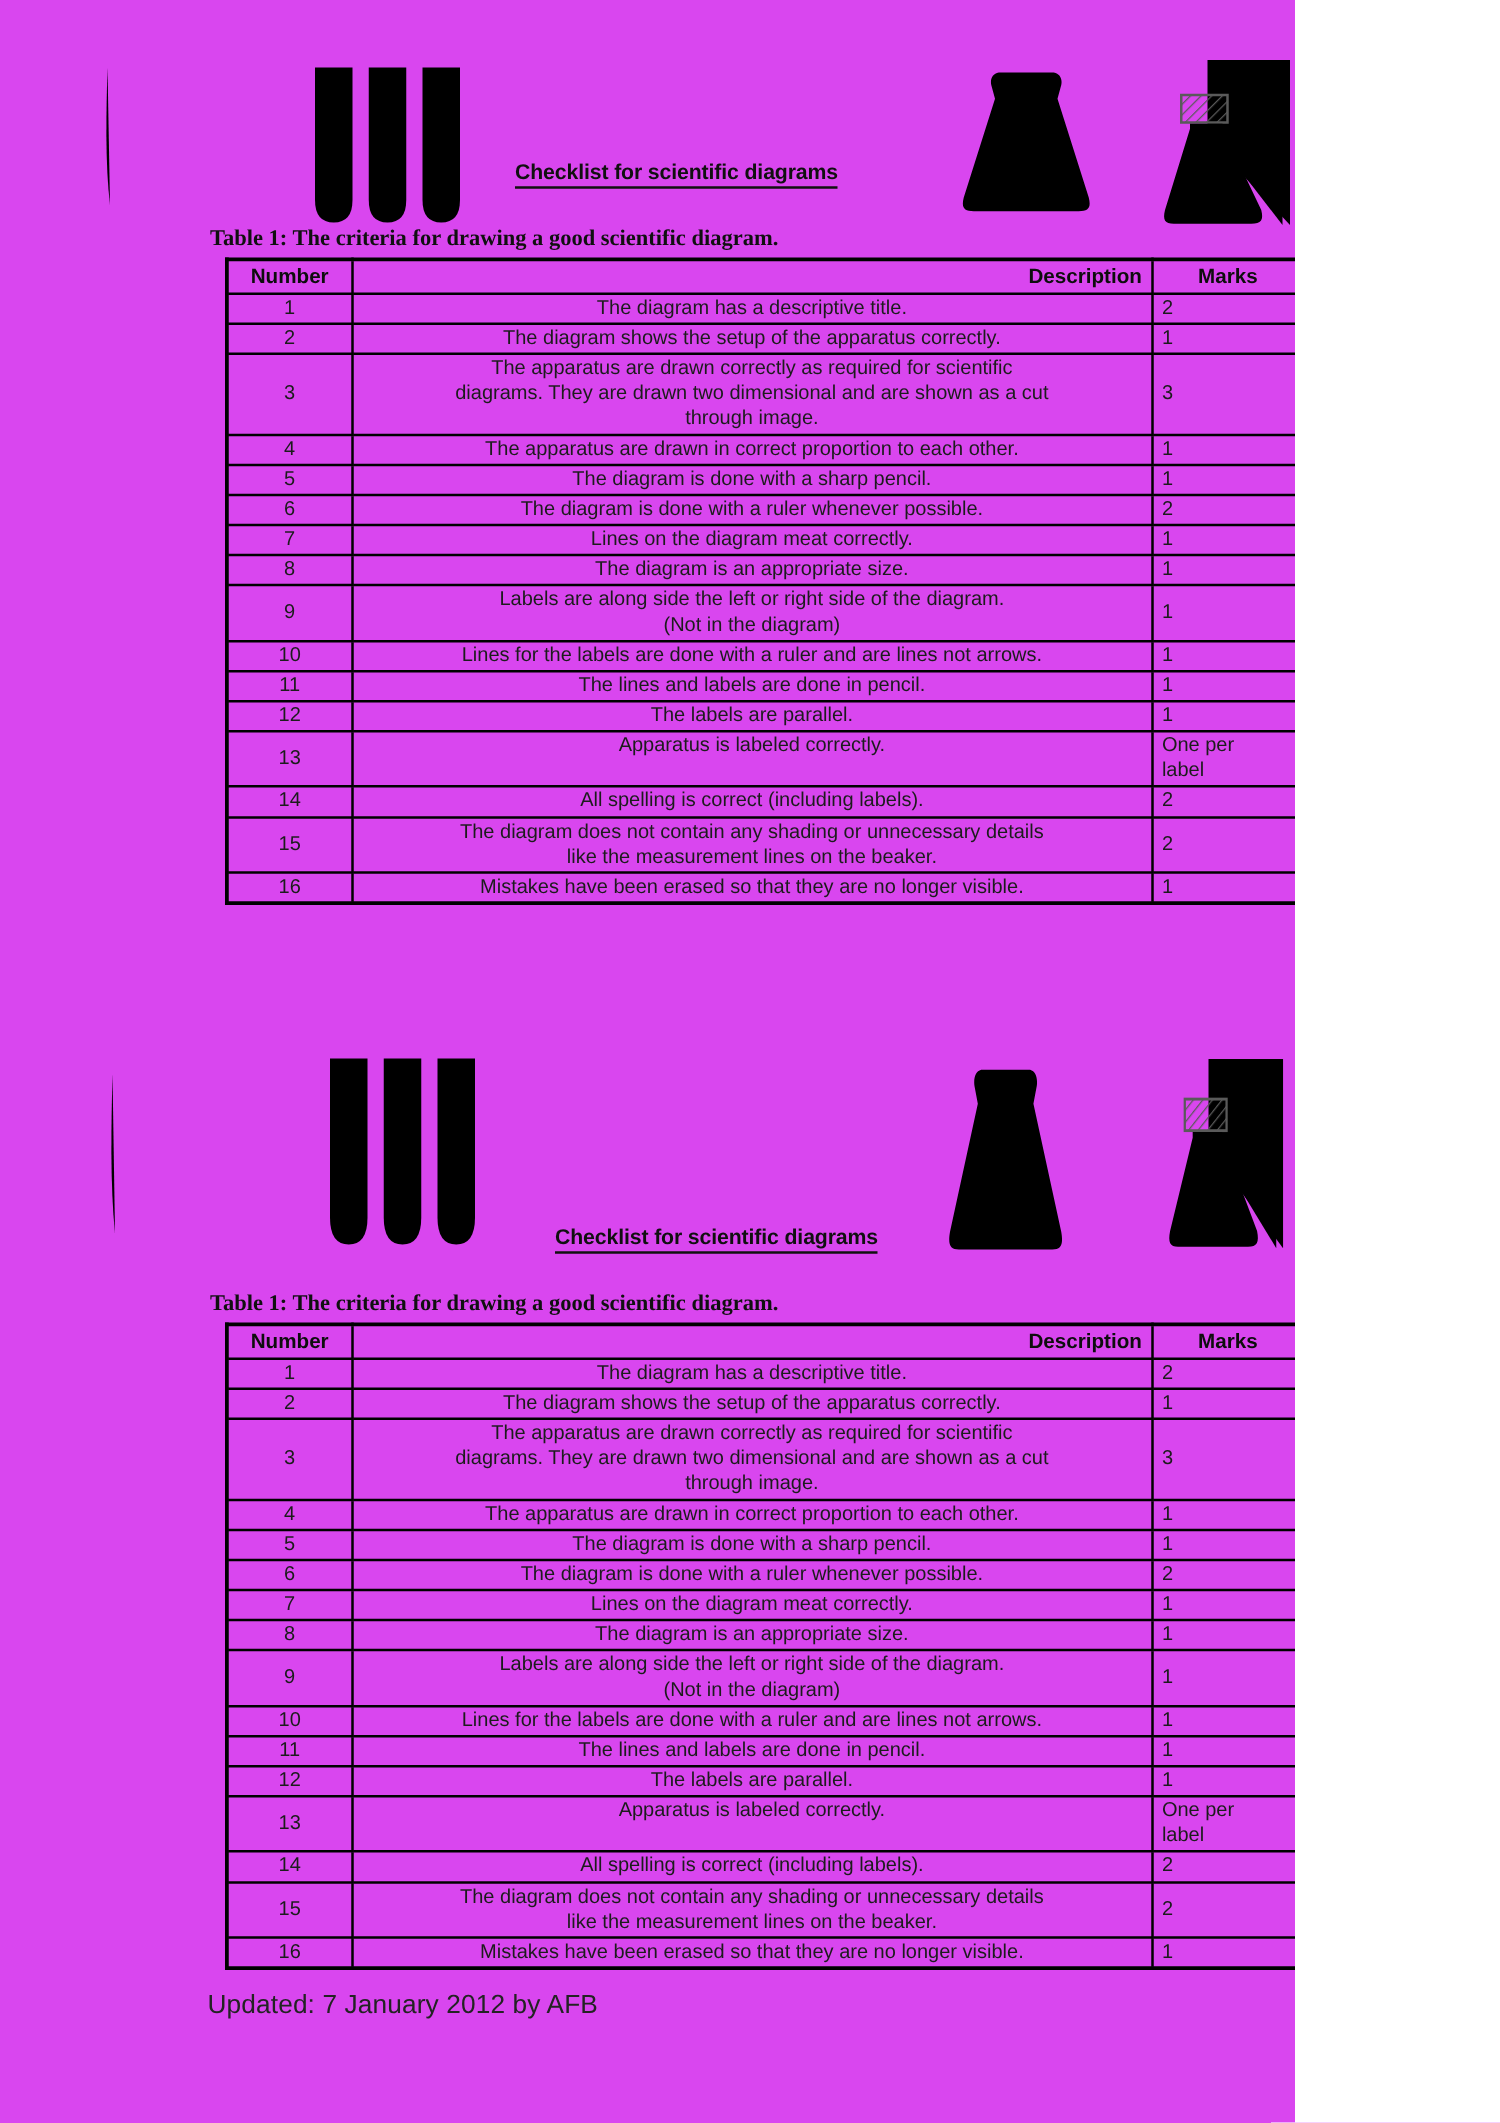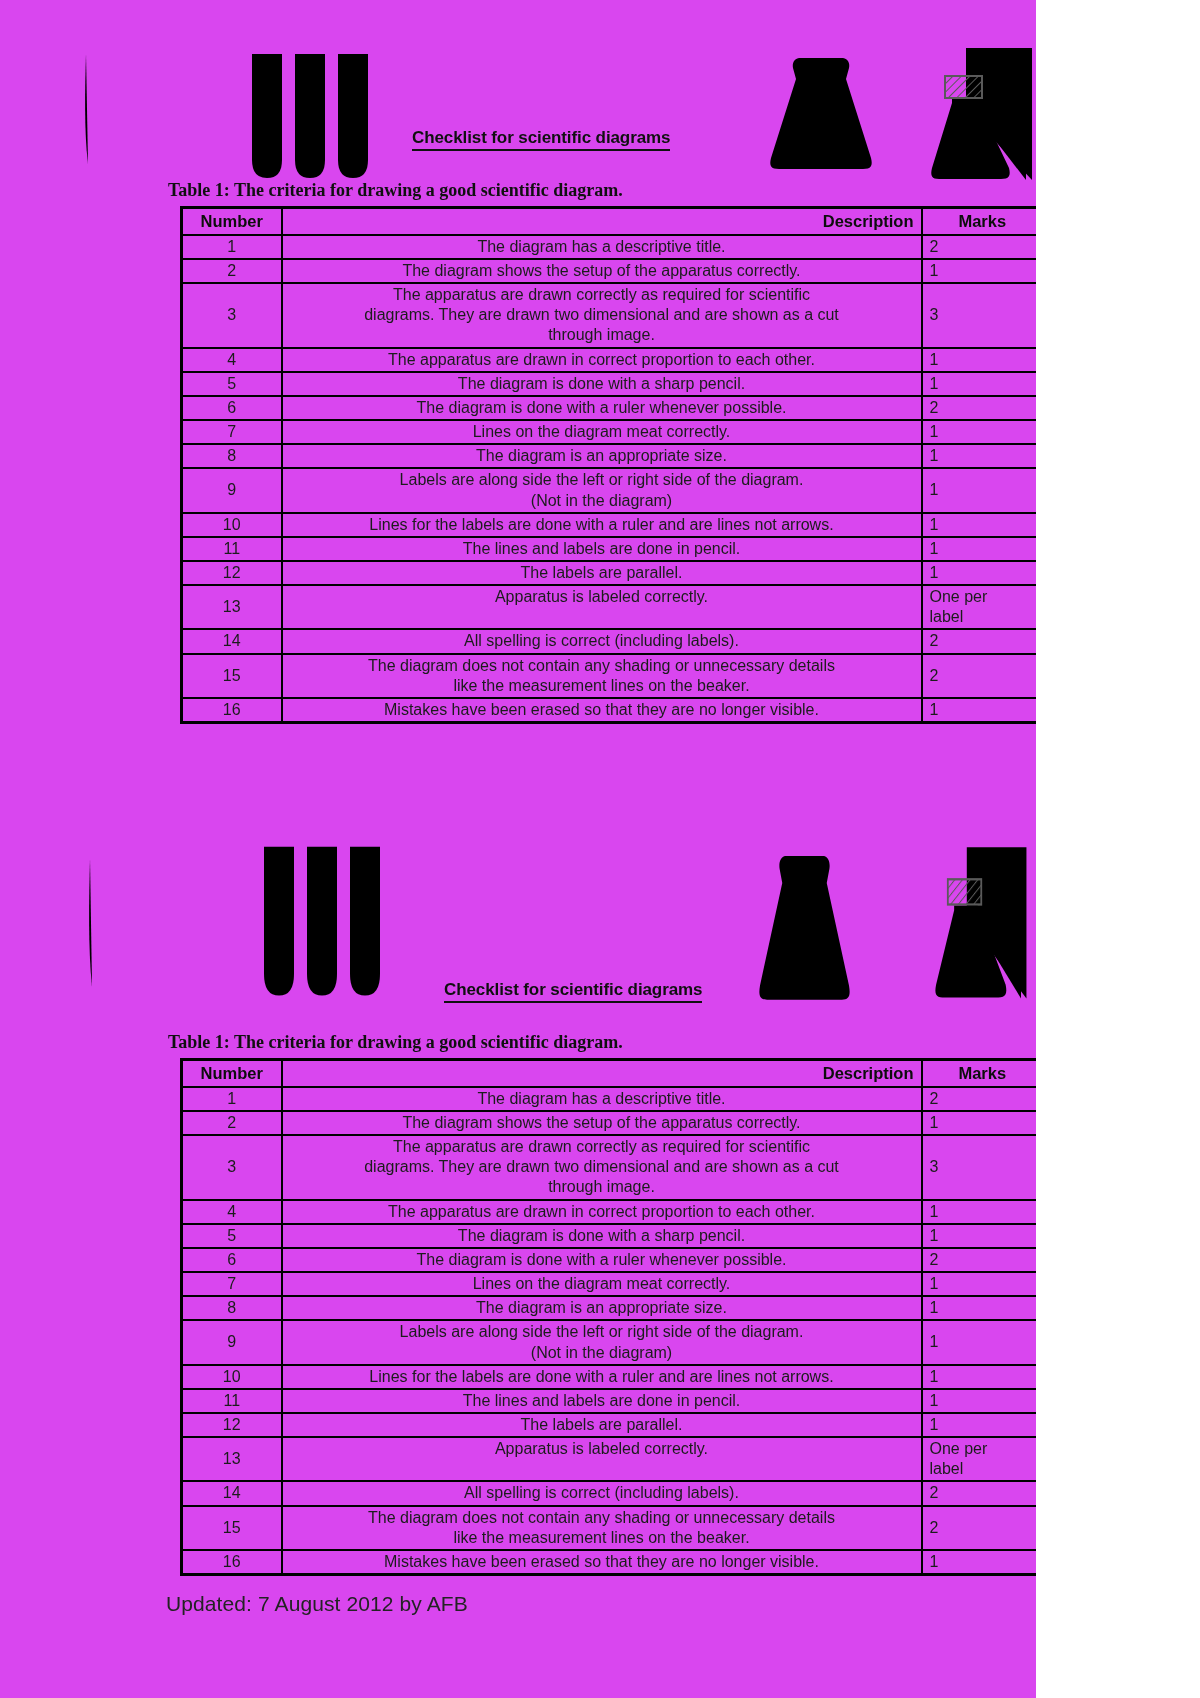--- a/index.html
+++ b/index.html
@@ -307,14 +307,14 @@
           </tr>
           <tr>
             <td class="num">16</td>
             <td class="desc">Mistakes have been erased so that they are no longer visible.</td>
             <td class="marks">1</td>
           </tr>
         </tbody>
     </table>
   </section>
 
-  <div class="footer-note">Updated: 7 August 2012 by AFB</div>
+  <div class="footer-note">Updated: 7 January 2012 by AFB</div>
 </div>
 
 </body></html>

